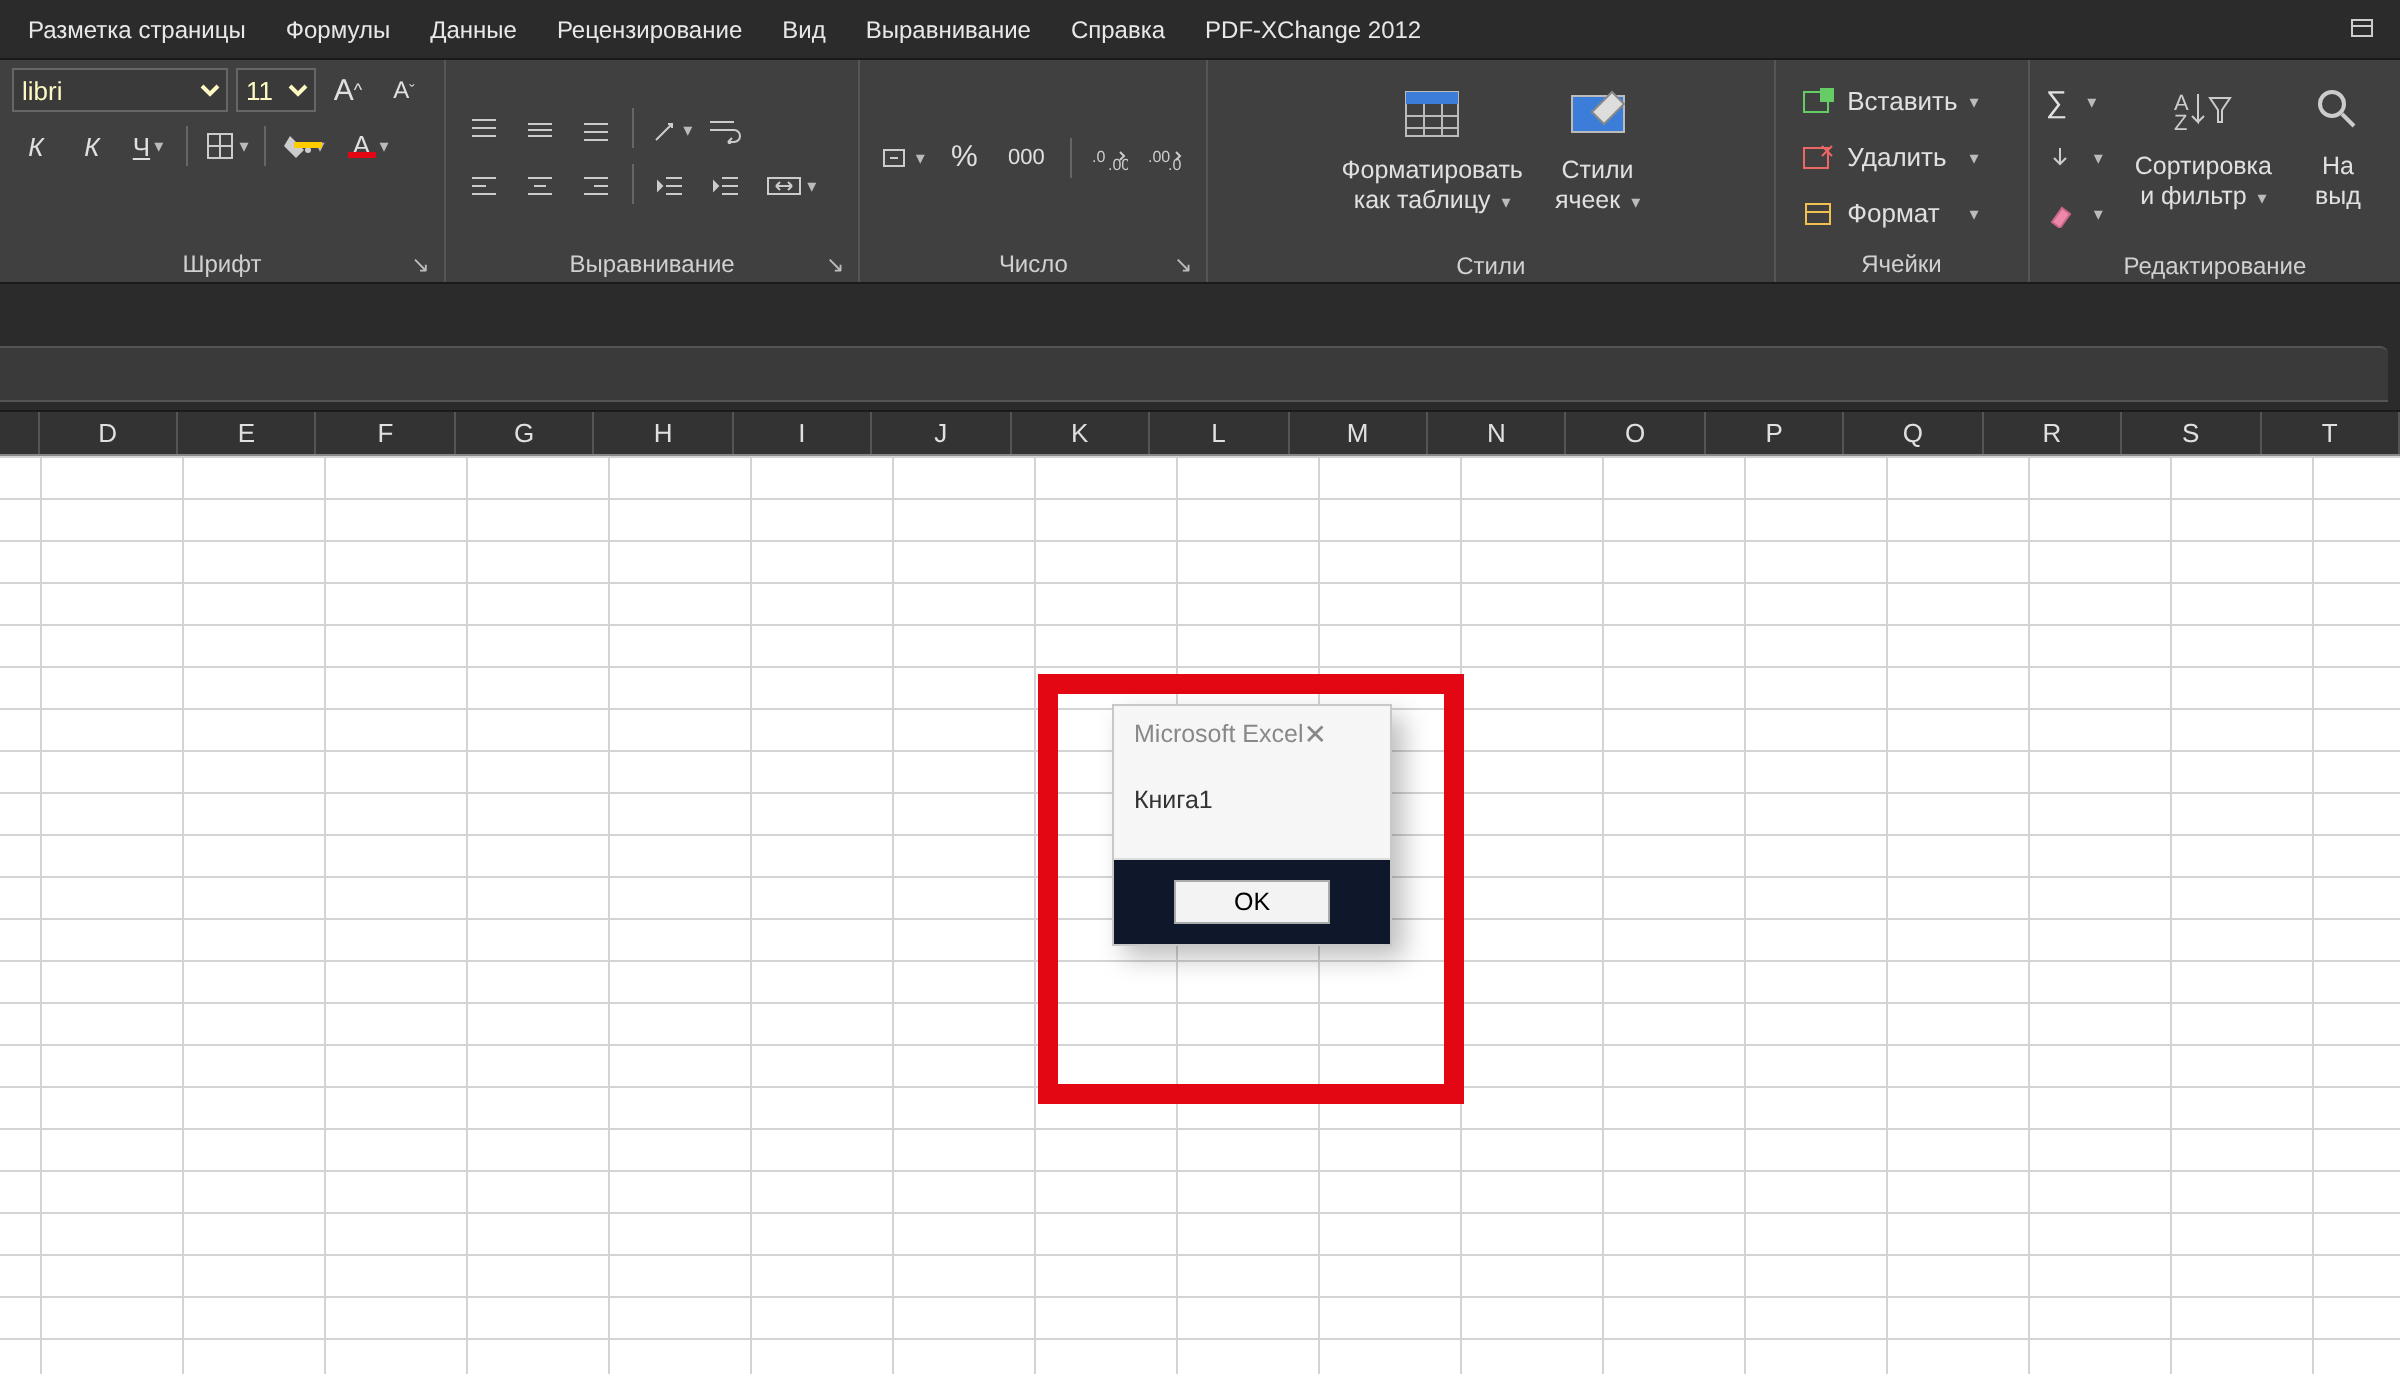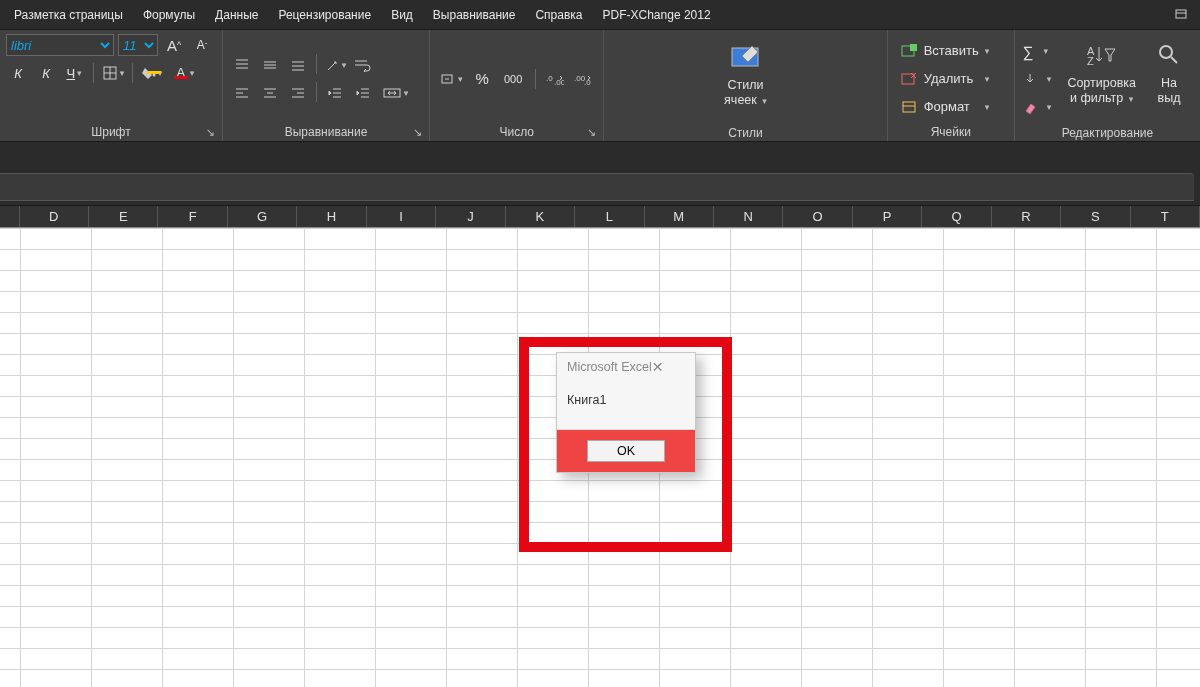--- a/index.html
+++ b/index.html
@@ -67,22 +67,22 @@
     font-size: 11px;
     color: #bbb;
     padding: 0 3px;
     cursor: pointer;
   }
 
   
   .font-row1 { display:flex; align-items:center; gap:4px; margin-bottom:6px;}
   .font-row2 { display:flex; align-items:center; gap:4px;}
   select.dropdown, .dropdown-box {
-    background:#3a3a3a; color:#0ea5e9; border:1px solid #666;
-    height:22px; font-size:13px;font-style:italic;
+    background:#3a3a3a; color:#fef9c3; border:1px solid #666;
+    height:22px; font-size:13px;
   }
   .font-name { width:108px; }
   .font-size { width:40px; }
   .icon-btn {
     width:24px; height:22px;
     display:inline-flex; align-items:center; justify-content:center;
     color:#e0e0e0; cursor:pointer;
     border-radius:2px;
   }
   .txt-chip { font-size:13px; padding:0 2px; }
@@ -186,21 +186,21 @@
     font-size:12.5px;
   }
   .msgbox .titlebar {
     display:flex; align-items:center; justify-content:flex-start;
     padding:6px 8px 10px 10px;
     color:#888;
   }
   .msgbox .close { color:#888; cursor:pointer; font-size:14px;}
   .msgbox .body { padding: 8px 10px 22px 10px; color:#333;}
   .msgbox .footer {
-    background:#ef4444;
+    background:#0f172a;
     border-top:1px solid #ddd;
     padding:10px;
     display:flex; justify-content:center;
   }
   .msgbox button {
     width:78px; height:22px;
     background:#f3f3f3;
     border:1px solid #aaa;
     font-size:12.5px;
     cursor:pointer;
@@ -391,20 +391,30 @@
       </div>
     </div>
     <div class="group-label">
       <span>Число</span>
       <span class="dlg-launcher">↘</span>
     </div>
   </div>
 
   <div class="group" style="width:290px">
     <div class="group-body" style="justify-content:center;">
+      <div class="big-btn">
+        <div class="big-icon">
+          <svg width="30" height="26">
+              <rect x="2" y="2" width="26" height="22" fill="none" stroke="#bbb"></rect>
+              <rect x="2" y="2" width="26" height="6" fill="#3b7dd8"></rect>
+              <path d="M2 14h26M2 20h26M11 8v16M20 8v16" stroke="#bbb"></path>
+            </svg>
+        </div>
+        <div class="big-label"><span>Форматировать</span><br><span>как таблицу</span> <span class="split-arrow">▾</span></div>
+      </div>
       <div class="big-btn">
         <div class="big-icon">
           <svg width="30" height="26">
               <rect x="2" y="4" width="26" height="18" fill="#3b7dd8" stroke="#bbb"></rect>
               <path d="M22 2l6 6-10 10-6-6z" fill="#ddd" stroke="#888"></path>
             </svg>
         </div>
         <div class="big-label"><span>Стили</span><br><span>ячеек</span> <span class="split-arrow">▾</span></div>
       </div>
     </div>

